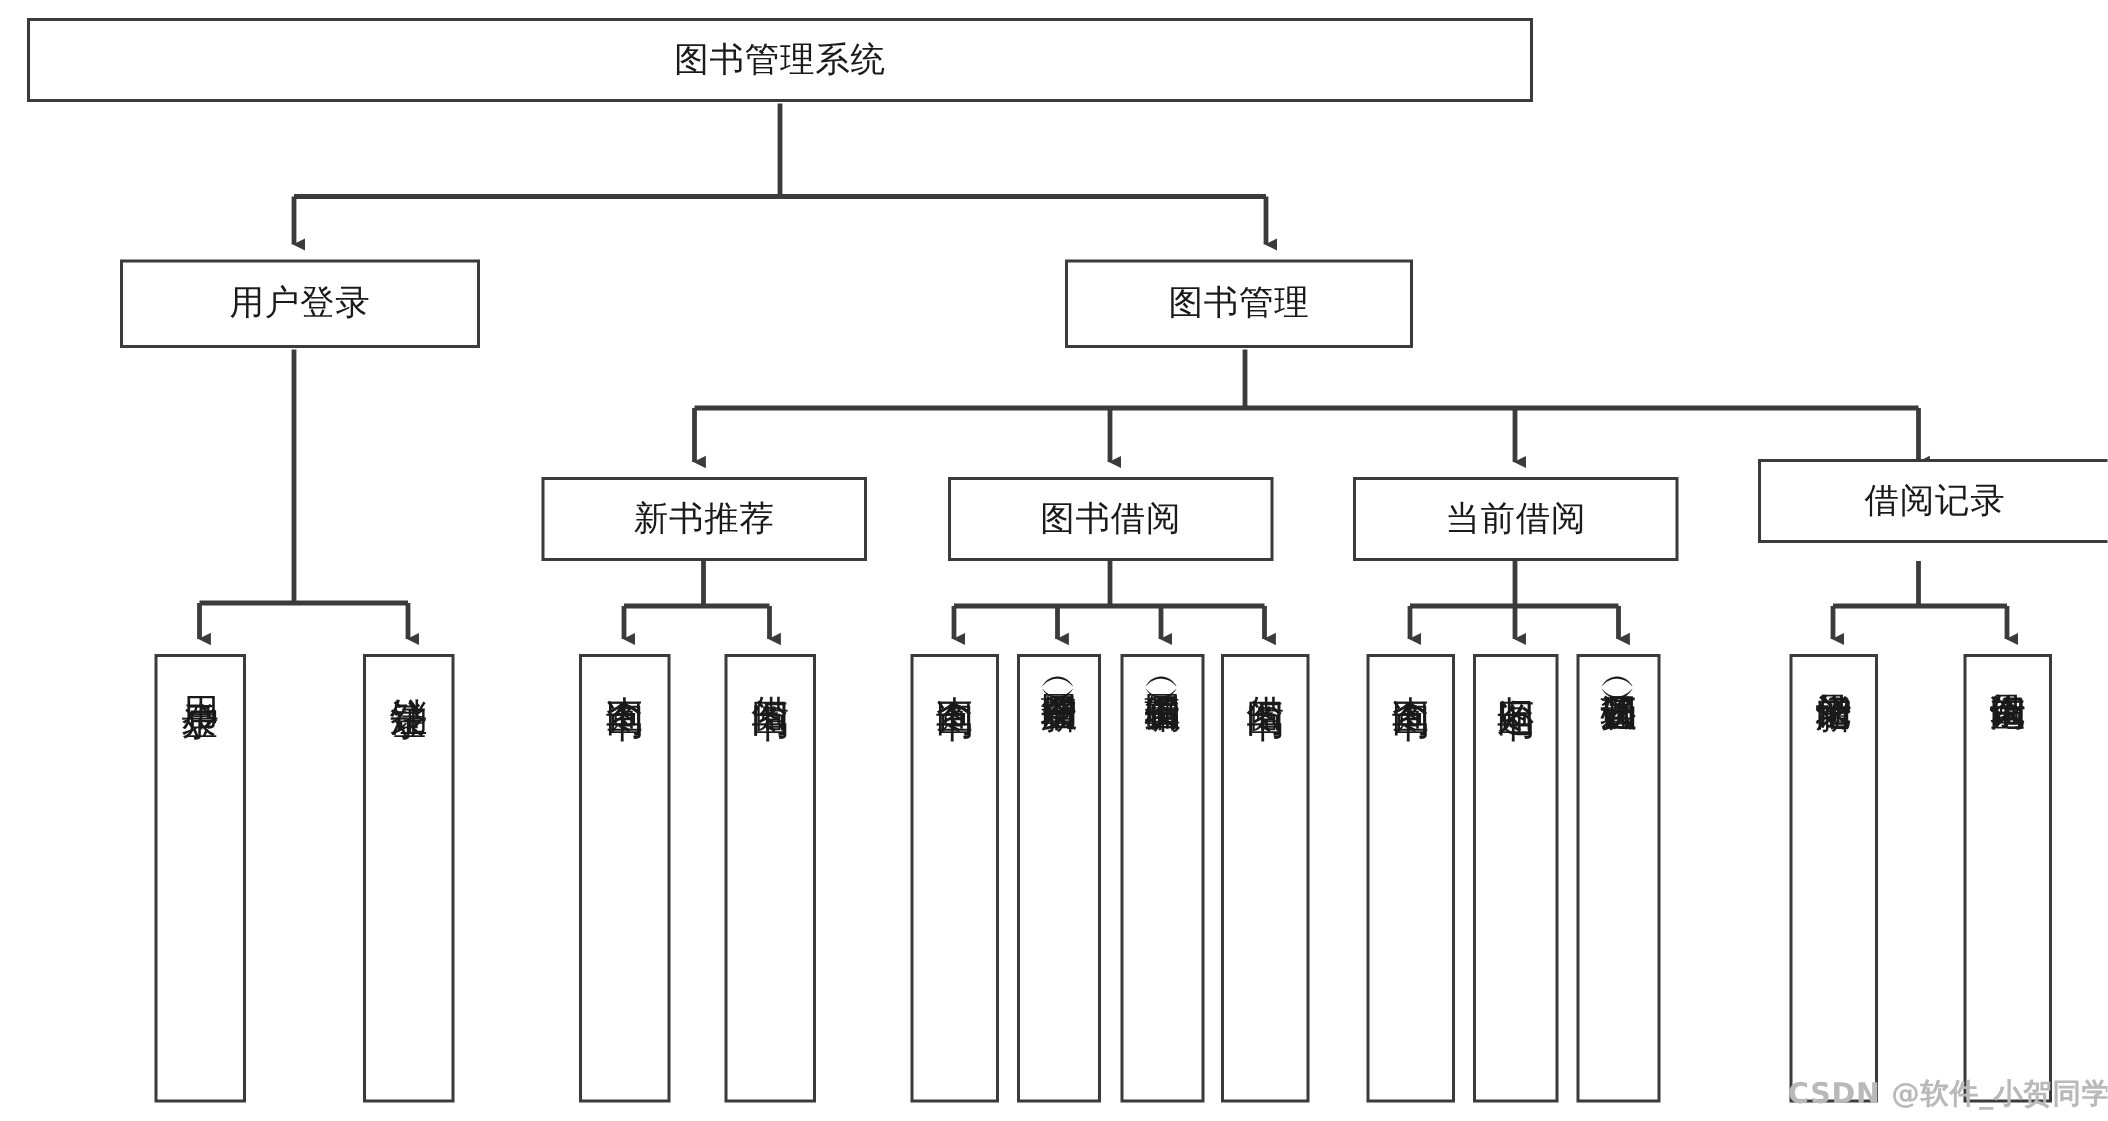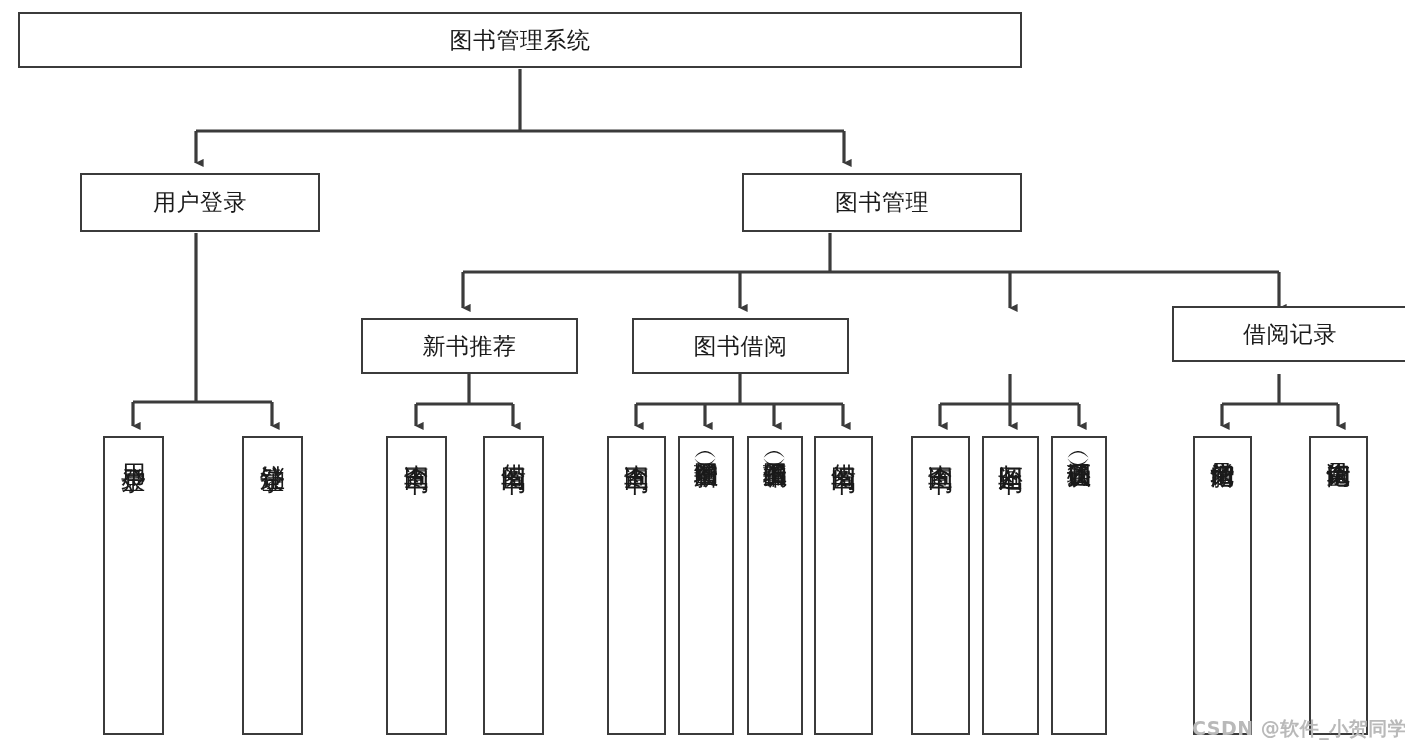--- a/index.html
+++ b/index.html
@@ -129,32 +129,35 @@
   </svg>
 
   <div class="node root horizontal" style="left:18px; top:12px; width:1004px; height:56px;">
     <span class="node-label">图书管理系统</span>
   </div>
 
   <div class="node horizontal" style="left:80px; top:173px; width:240px; height:59px;">
     <span class="node-label">用户登录</span>
   </div>
 
-  <div class="node horizontal" style="left:710px; top:173px; width:280px; height:59px;margin-left:32px;">
+  <div class="node horizontal" style="left:710px; top:173px; width:232px; height:59px;">
     <span class="node-label">图书管理</span>
   </div>
 
   <div class="node horizontal" style="left:632px; top:318px; width:217px; height:56px;">
     <span class="node-label">图书借阅</span>
   </div>
 
   <div class="node horizontal" style="left:361px; top:318px; width:217px; height:56px;">
     <span class="node-label">新书推荐</span>
   </div>
 
+  <div class="node horizontal" style="left:902px; top:318px; width:217px; height:56px;">
+    <span class="node-label">当前借阅</span>
+  </div>
 
   <div class="node horizontal" style="left:1172px; top:306px; width:236px; height:56px;">
     <span class="node-label">借阅记录</span>
   </div>
 
   <div class="node vertical" style="left:103px; top:436px; width:61px; height:299px;">
     <span class="node-label">用户登录</span>
   </div>
 
   <div class="node vertical" style="left:242px; top:436px; width:61px; height:299px;">

